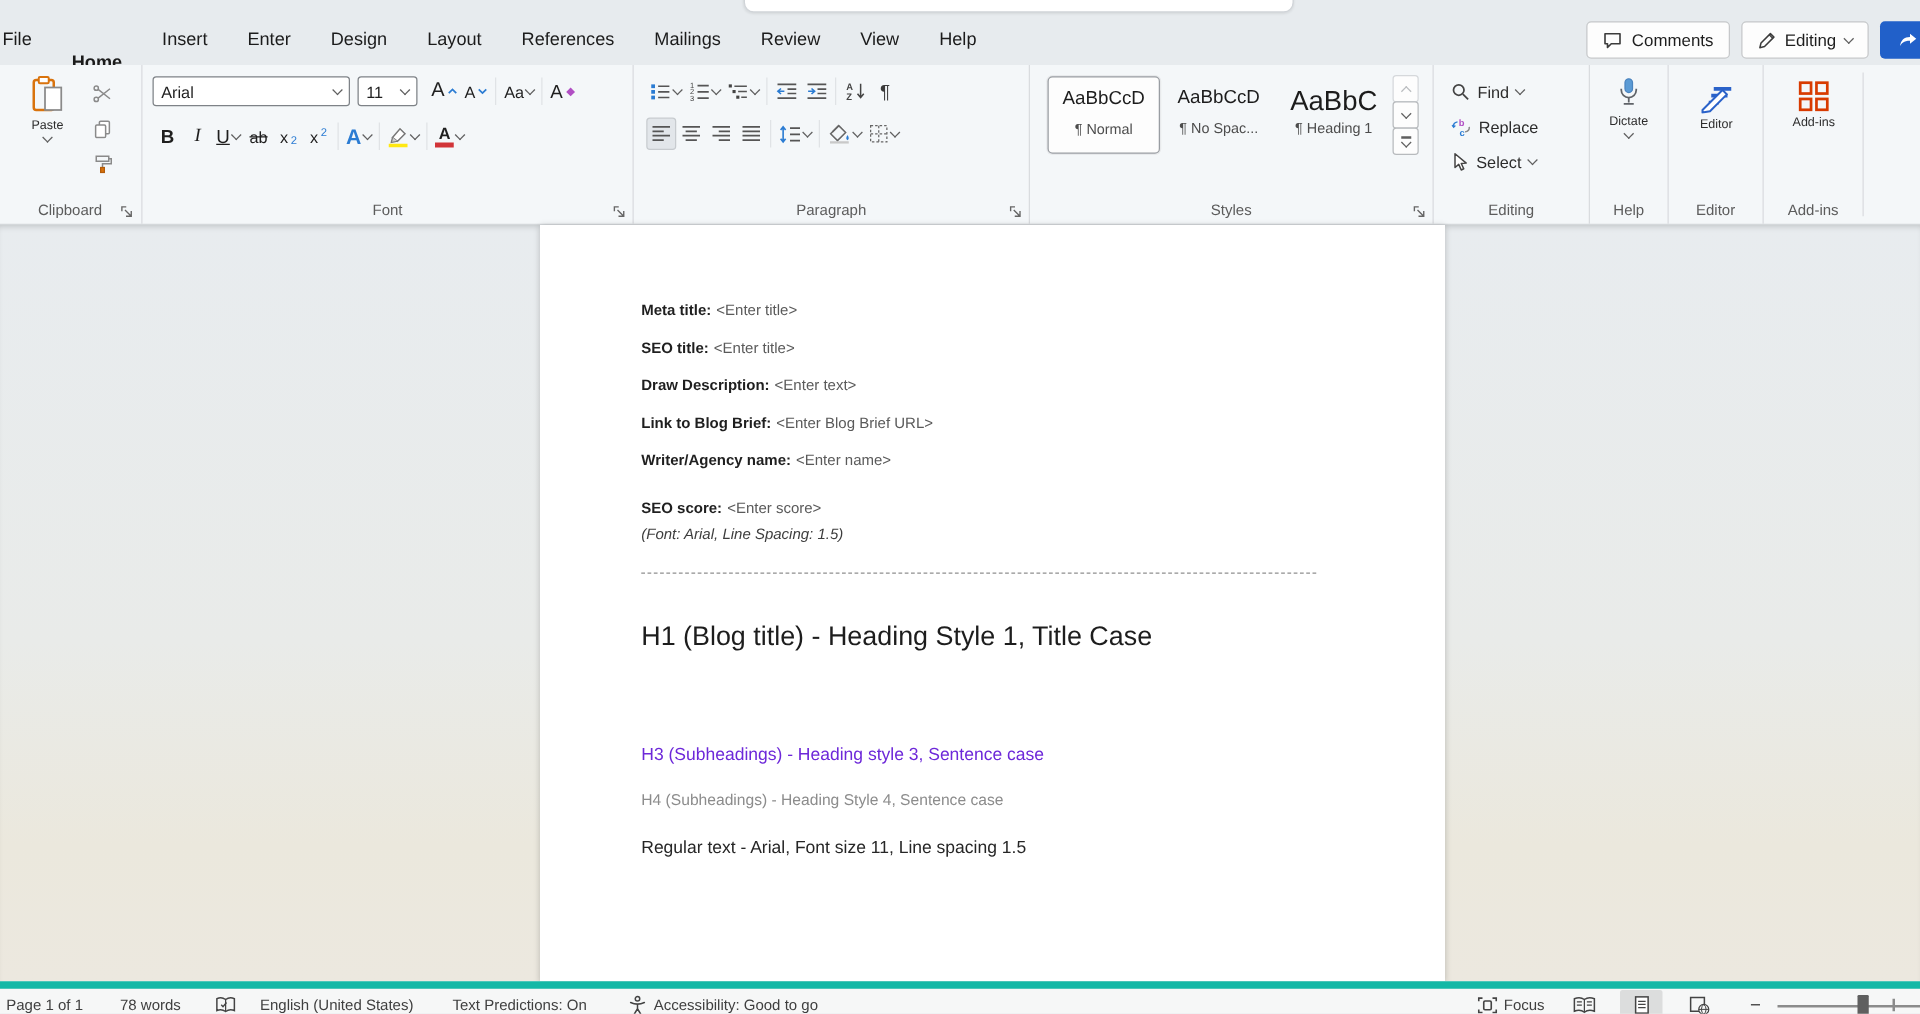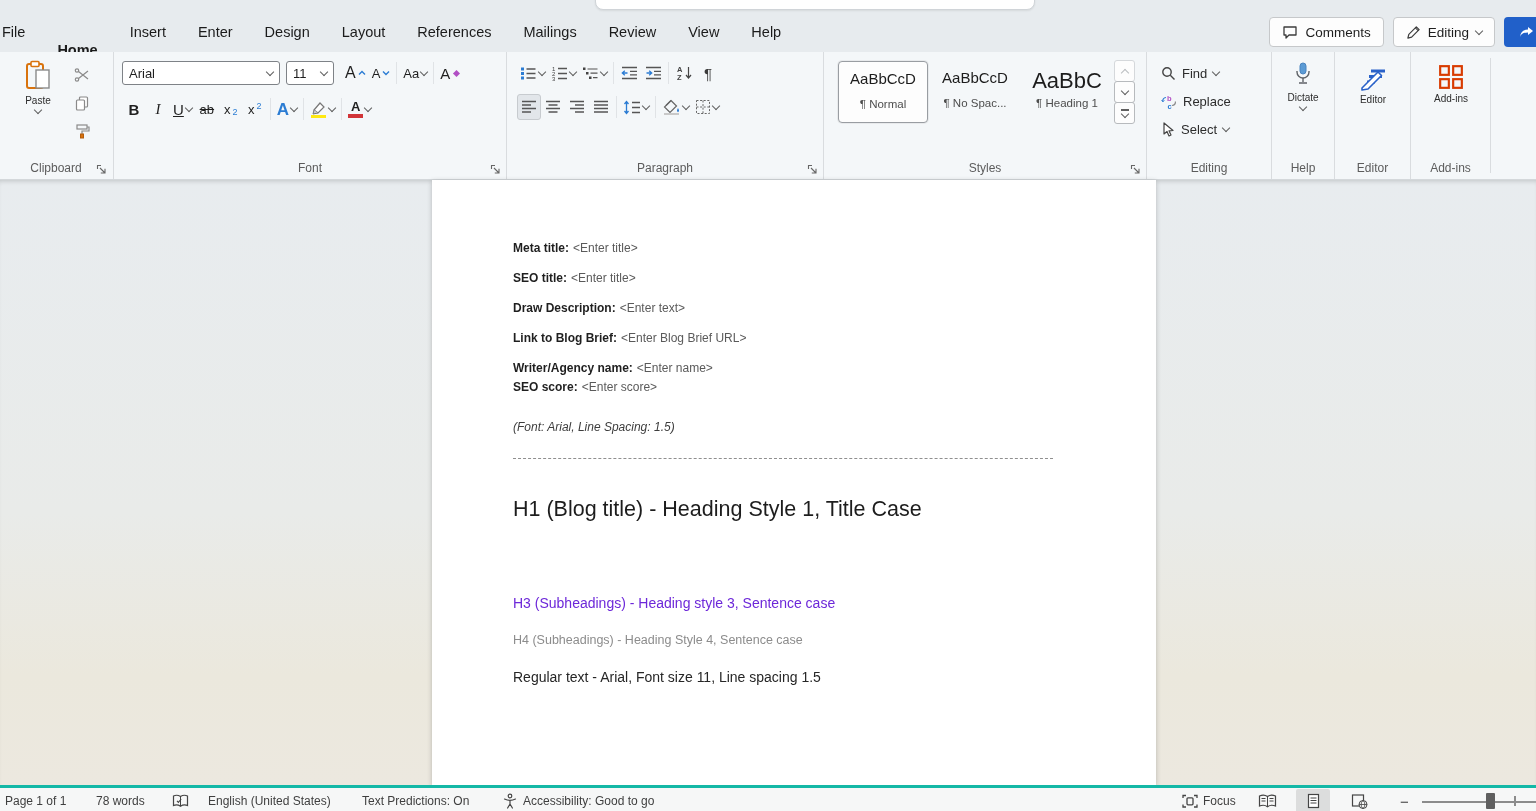--- a/index.html
+++ b/index.html
@@ -65,21 +65,21 @@
   .font-note { position:absolute; left:81px; font-style:italic; font-size:12px; color:#3d3d3d; }
   .doc-divider { position:absolute; left:81px; width:540px; border-top:1px dashed #8f8f8f; }
   .dh { position:absolute; left:81px; white-space:nowrap; color:#1d1d1d; }
   .dh.h1 { font-size:21.5px; }
   .dh.h2 { font-size:17px; }
   .dh.h3 { font-size:14px; color:#6d28d9; }
   .dh.h4 { font-size:12.5px; color:#8c8c8c; }
   .dh.reg { font-size:14px; color:#262626; }
 
   
-  .statusbar { position:absolute; bottom:0; left:0; right:0; height:26px; background:#f6f7f7; border-top:3px solid #14b8a6;
+  .statusbar { position:absolute; bottom:0; left:0; right:0; height:26px; background:#f6f7f7; border-top:6px solid #14b8a6;
     font-size:12px; color:#3f3f3f; }
   .sitem { position:absolute; top:0; height:26px; display:flex; align-items:center; gap:5px; cursor:pointer; white-space:nowrap; }
   .viewbtn { position:absolute; top:1px; width:34px; height:24px; display:flex; align-items:center; justify-content:center; cursor:pointer; border-radius:2px; }
   .viewbtn.sel { background:#dcdddd; }
   .ztrack { position:absolute; top:12.5px; height:2px; background:#8b8b8b; }
   .zhandle { position:absolute; top:5px; width:9px; height:16px; background:#5f5f5f; border-radius:1px; cursor:pointer; }
   .ztick { position:absolute; top:8px; width:2px; height:10px; background:#8b8b8b; }
   svg { display:block; }
 </style>
 </head>
@@ -542,21 +542,21 @@
     <div class="abs" style="left:1490px;top:6px;bottom:6px;width:1px;background:#d9dcdf"></div>
   </div>
 
   <div class="canvas">
     <div class="page">
       <div class="meta-line" style="top:61px"><span class="meta-label">Meta title:</span><span class="meta-value">&lt;Enter title&gt;</span></div>
       <div class="meta-line" style="top:91px"><span class="meta-label">SEO title:</span><span class="meta-value">&lt;Enter title&gt;</span></div>
       <div class="meta-line" style="top:121px"><span class="meta-label">Draw Description:</span><span class="meta-value">&lt;Enter text&gt;</span></div>
       <div class="meta-line" style="top:151px"><span class="meta-label">Link to Blog Brief:</span><span class="meta-value">&lt;Enter Blog Brief URL&gt;</span></div>
       <div class="meta-line" style="top:181px"><span class="meta-label">Writer/Agency name:</span><span class="meta-value">&lt;Enter name&gt;</span></div>
-      <div class="meta-line" style="top:200px"><span class="meta-label">SEO score:</span><span class="meta-value">&lt;Enter score&gt;</span></div>
+      <div class="meta-line" style="top:219px"><span class="meta-label">SEO score:</span><span class="meta-value">&lt;Enter score&gt;</span></div>
       <div class="font-note" style="top:240px">(Font: Arial, Line Spacing: 1.5)</div>
       <div class="doc-divider" style="top:278px"></div>
       <div class="dh h1" style="top:317px">H1 (Blog title) - Heading Style 1, Title Case</div>
       <div class="dh h3" style="top:415px">H3 (Subheadings) - Heading style 3, Sentence case</div>
       <div class="dh h4" style="top:453px">H4 (Subheadings) - Heading Style 4, Sentence case</div>
       <div class="dh reg" style="top:489px">Regular text - Arial, Font size 11, Line spacing 1.5</div>
     </div>
   </div>
 
   <div class="statusbar">

